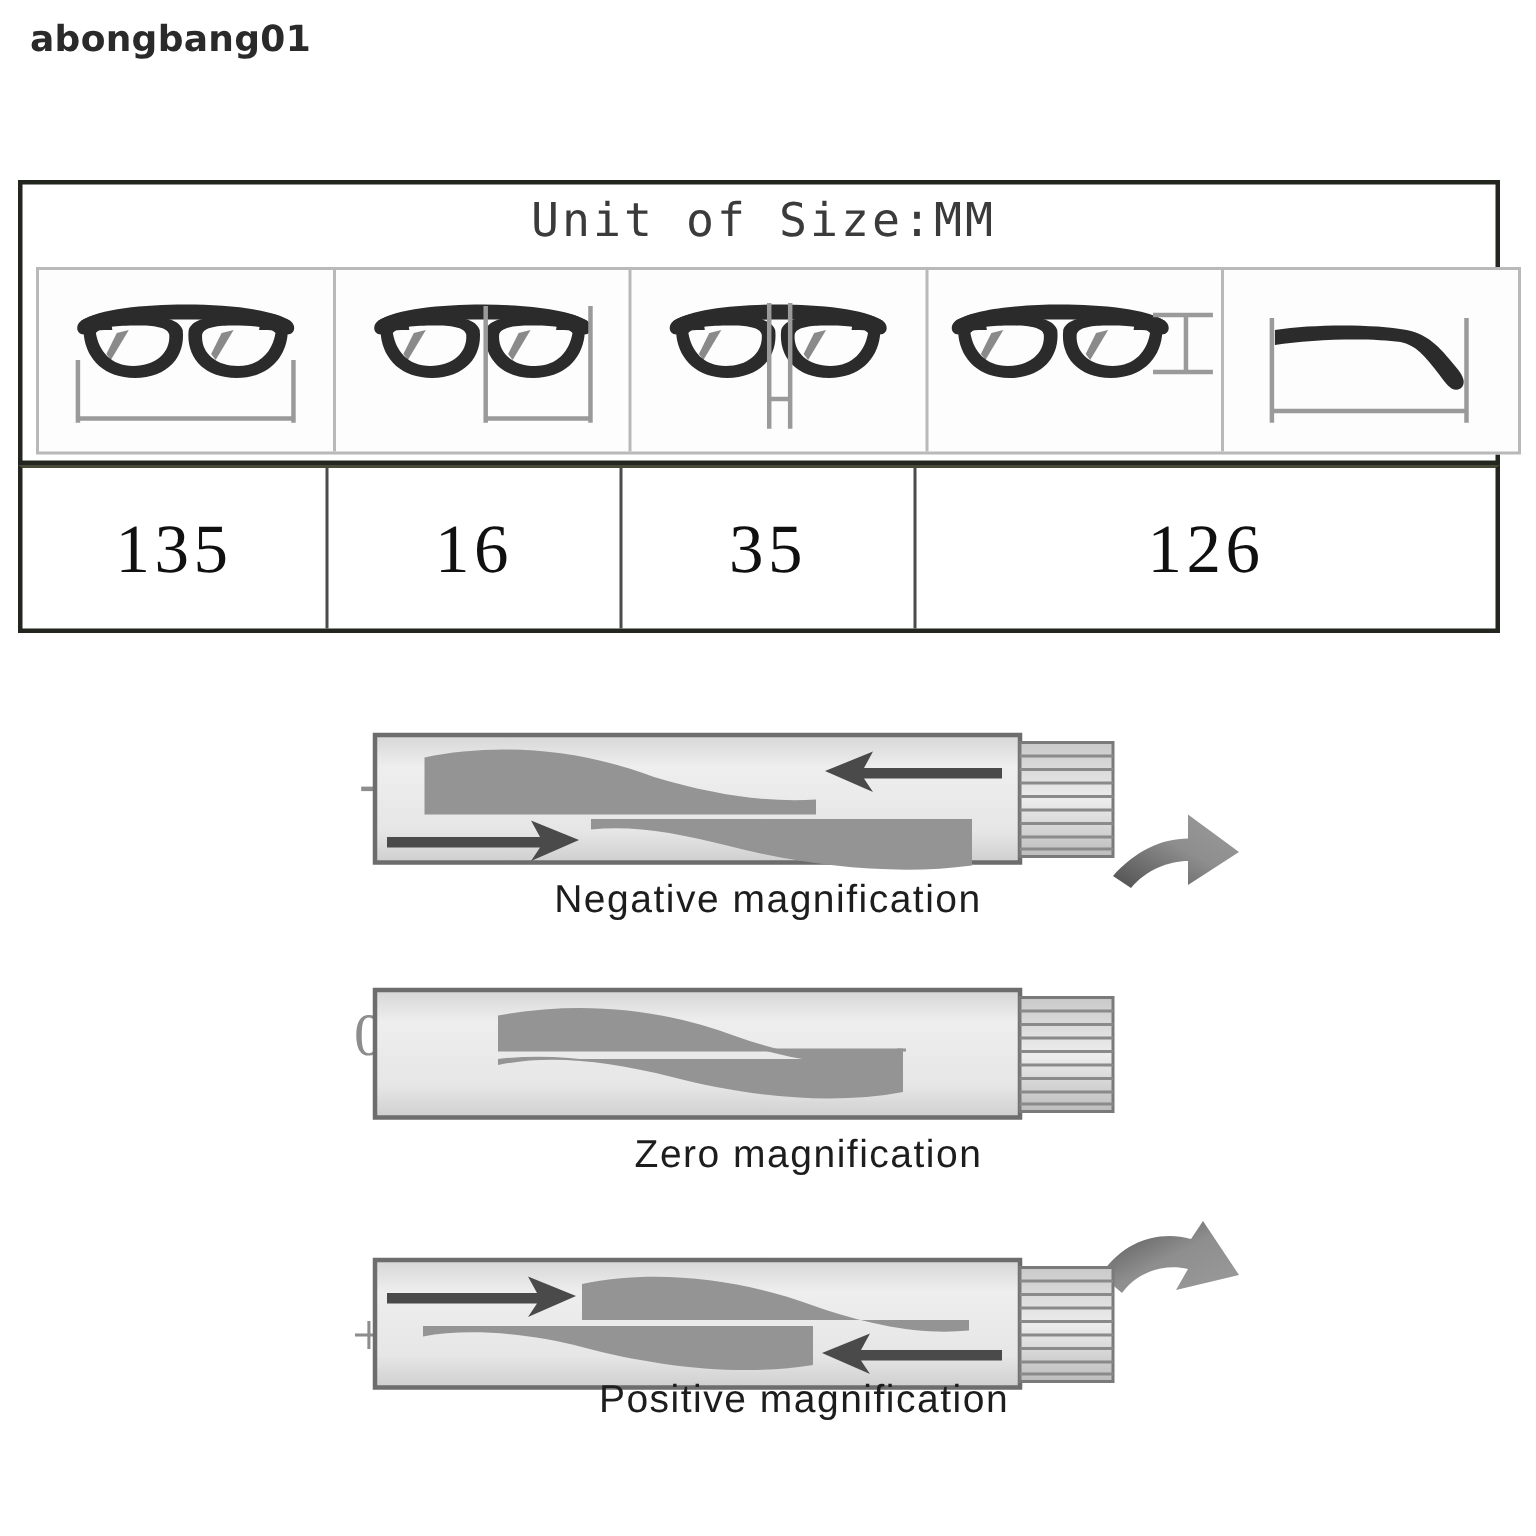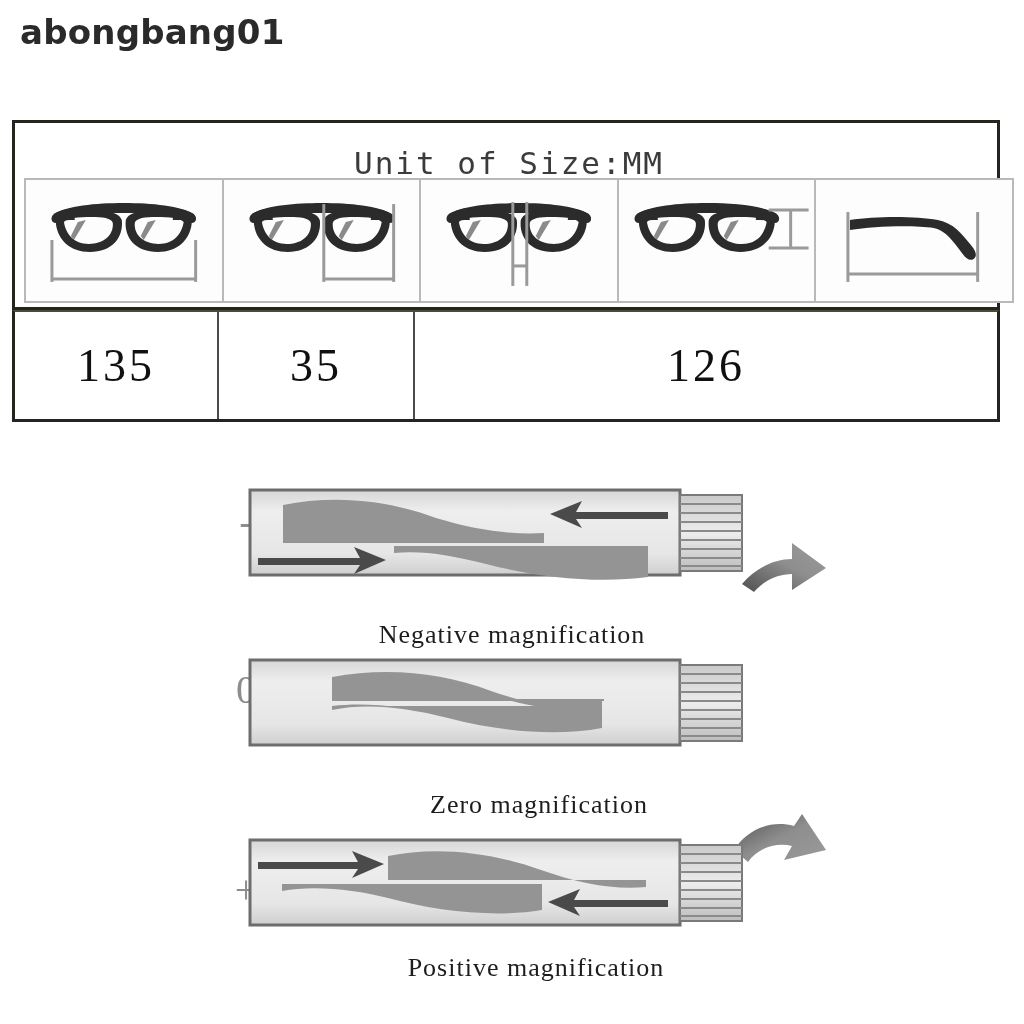--- a/index.html
+++ b/index.html
@@ -15,21 +15,21 @@
     overflow: hidden;
   }
 
   
   #watermark {
     position: absolute;
     left: 20px;
     top: 12px;
     font-family: "DejaVu Sans", sans-serif;
     font-weight: 700;
-    font-size: 34px;
+    font-size: 24px;
     letter-spacing: 0.2px;
     color: #2a2a2a;
     white-space: nowrap;
   }
 
   
   #size-table {
     position: absolute;
     left: 12px;
     top: 120px;
@@ -50,21 +50,20 @@
     position: absolute;
     left: 0;
     top: 6px;
     width: 988px;
     text-align: center;
     font-family: "DejaVu Sans Mono", monospace;
     font-size: 31px;
     letter-spacing: 2px;
     color: #3b3b3b;
     white-space: nowrap;
-    margin-top: 16px;
   }
   
   .img-strip {
     position: absolute;
     left: 12px;
     top: 58px;
     width: 990px;
     height: 125px;
     border: 2px solid #b9b9b9;
     box-sizing: border-box;
@@ -118,26 +117,25 @@
     font-size: 40px;
     color: #8d8d8d;
     width: 40px;
     text-align: center;
     line-height: 1;
   }
   .mag-caption {
     position: absolute;
     width: 1024px;
     text-align: center;
-    font-family: Liberation Serif, serif;
+    font-family: Liberation Sans, sans-serif;
     font-size: 26px;
     letter-spacing: 1px;
     color: #1d1d1d;
     white-space: nowrap;
-    margin-top: 36px;
   }
   .mag-svg { position: absolute; left: 236px; }
 </style>
 </head>
 <body>
 
 <div id="watermark">abongbang01</div>
 
 <div id="size-table">
 
@@ -268,20 +266,23 @@
       </svg>
     </div>
 
   </div>
 
   <div class="tbl-lower">
     <div class="val-cell" style="flex:0 0 204px;">
       <span>135</span>
     </div>
     <div class="val-cell" style="flex:0 0 196px;">
+      <span>16</span>
+    </div>
+    <div class="val-cell" style="flex:0 0 196px;">
       <span>35</span>
     </div>
     <div class="val-cell" style="flex:1 1 auto;border-radius:30px;">
       <span>126</span>
     </div>
   </div>
 </div>
 
 <div class="mag-block" style="top:480px;height:140px;">
   <div class="mag-sign" style="left:226px; top:22px;">-</div>

